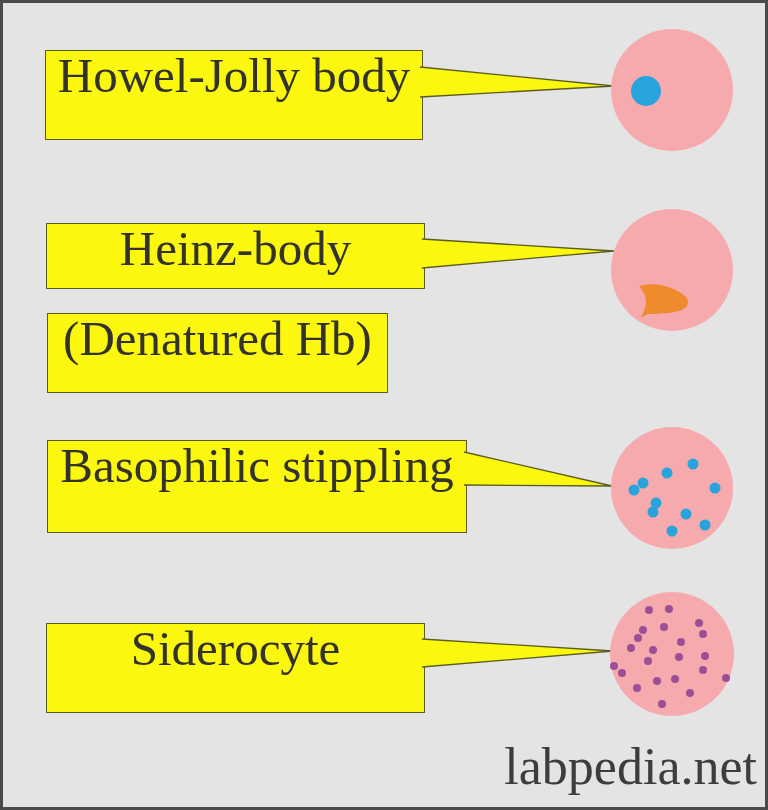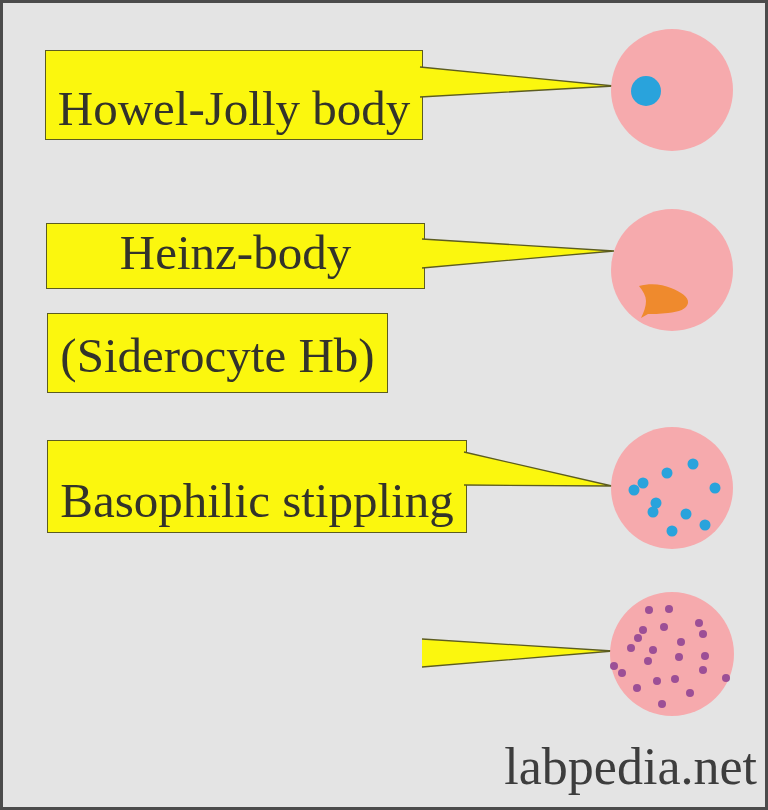--- a/index.html
+++ b/index.html
@@ -8,21 +8,21 @@
     background:#e4e4e4;
     font-family:"Liberation Serif","DejaVu Serif",serif;
   }
   .frame{
     position:absolute;inset:0;border:3px solid #4b4b4b;
     pointer-events:none;z-index:30;
   }
   .label{
     position:absolute;box-sizing:border-box;z-index:5;
     background:#fbf70e;border:1px solid #5c5c20;
-    display:flex;align-items:flex-end;justify-content:center;
+    display:flex;justify-content:center;
     font-size:49px;line-height:1.02;color:#33332b;white-space:nowrap;
   }
   .box-howell   {left:45px;top:50px; width:378px;height:90px;padding-bottom:5px;}
   .box-heinz    {left:46px;top:223px;width:379px;height:66px;padding-bottom:10px;}
   .box-denatured{left:47px;top:313px;width:341px;height:80px;padding-bottom:11px;}
   .box-baso     {left:47px;top:440px;width:420px;height:93px;padding-bottom:6px;}
   .box-sidero   {left:46px;top:623px;width:379px;height:90px;padding-bottom:8px;}
   .overlay{position:absolute;left:0;top:0;z-index:10;pointer-events:none;}
   .watermark{
     position:absolute;right:11px;top:741px;z-index:20;
@@ -36,27 +36,30 @@
 
   <div class="label box-howell">
     <span>Howel-Jolly body</span>
   </div>
 
   <div class="label box-heinz">
     <span>Heinz-body</span>
   </div>
 
   <div class="label box-denatured">
-    <span>(Siderocyte Hb)</span>
+    <span>(Denatured Hb)</span>
   </div>
 
   <div class="label box-baso">
     <span>Basophilic stippling</span>
   </div>
 
+  <div class="label box-sidero">
+    <span>Siderocyte</span>
+  </div>
 
   <svg class="overlay" width="768" height="810" viewBox="0 0 768 810">
       <g>
         <polygon points="420,67 614,86 420,97" fill="#fbf70e"></polygon>
         <path d="M420,67 L614,86 L420,97" fill="none" stroke="#5c5c20" stroke-width="1.3"></path>
       </g>
       <g>
         <polygon points="422,239 614,251 422,268" fill="#fbf70e"></polygon>
         <path d="M422,239 L614,251 L422,268" fill="none" stroke="#5c5c20" stroke-width="1.3"></path>
       </g>

